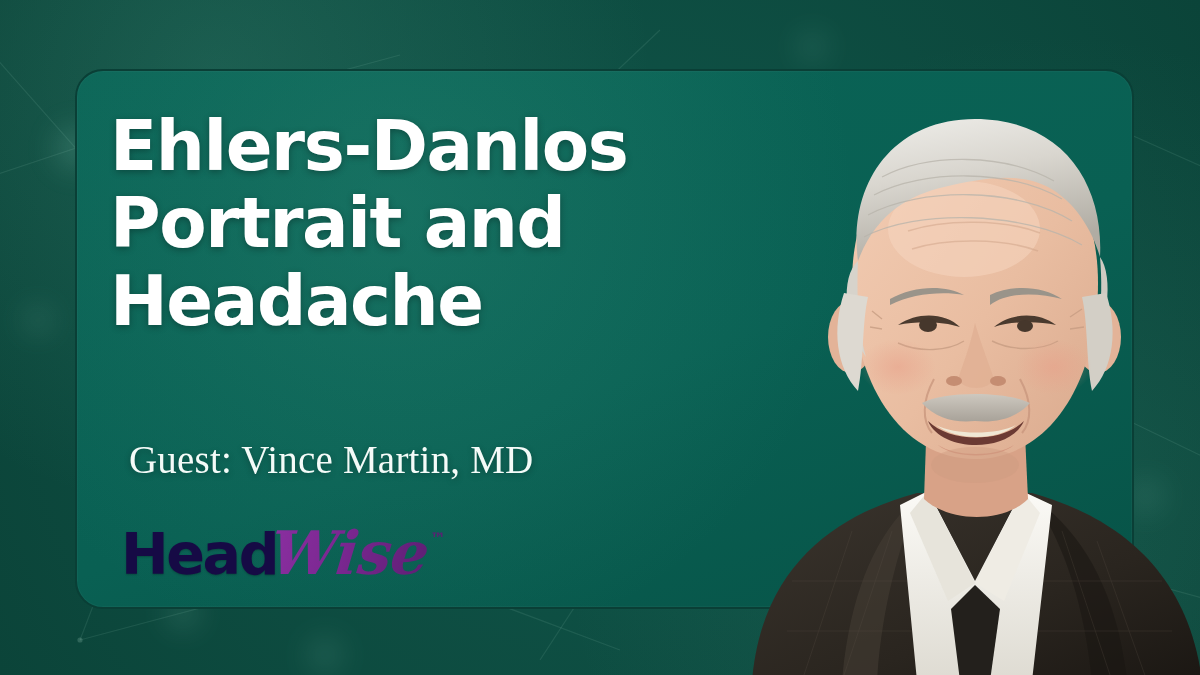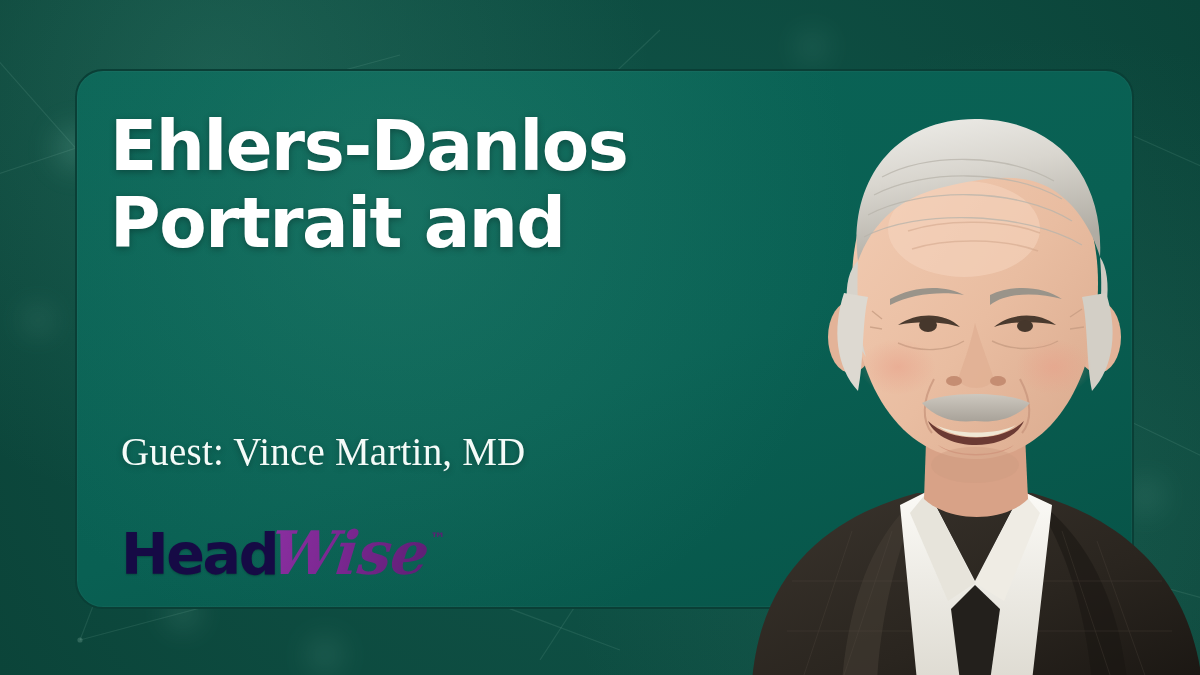--- a/index.html
+++ b/index.html
@@ -72,21 +72,21 @@
     line-height: 1.12;
     letter-spacing: -1.4px;
     text-shadow: 0 2px 7px rgba(0,0,0,0.30);
   }
   .title .ln { display: block; white-space: nowrap; }
 
   .subtitle {
     position: absolute;
     left: 44px;
     top: 358px;
-    margin: 0;
+    margin: 8px;
     color: #f4fbf8;
     font-family: "Liberation Serif", "DejaVu Serif", serif;
     font-weight: 400;
     font-size: 39px;
     letter-spacing: 0.2px;
     text-shadow: 0 2px 6px rgba(0,0,0,0.28);
   }
 
   
   .logo {
@@ -188,20 +188,21 @@
   <div class="glow" style="left:160px; top:590px; width:46px; height:46px; opacity:.8;"></div>
   <div class="glow" style="left:300px; top:630px; width:50px; height:50px; opacity:.65;"></div>
   <div class="glow" style="left:790px; top:25px;  width:44px; height:44px; opacity:.6;"></div>
   <div class="glow" style="left:1120px;top:470px; width:52px; height:52px; opacity:.55;"></div>
 
   <div class="card">
 
     <h1 class="title">
       <span class="ln">Ehlers-Danlos</span>
       <span class="ln">Portrait and</span>
+      <span class="ln">Headache</span>
     </h1>
 
     <p class="subtitle">Guest: Vince Martin, MD</p>
 
     <div class="logo">
       <span class="logo-head">Head</span>
       <span class="logo-wise">Wise</span>
       <span class="logo-tm">™</span>
     </div>
 

